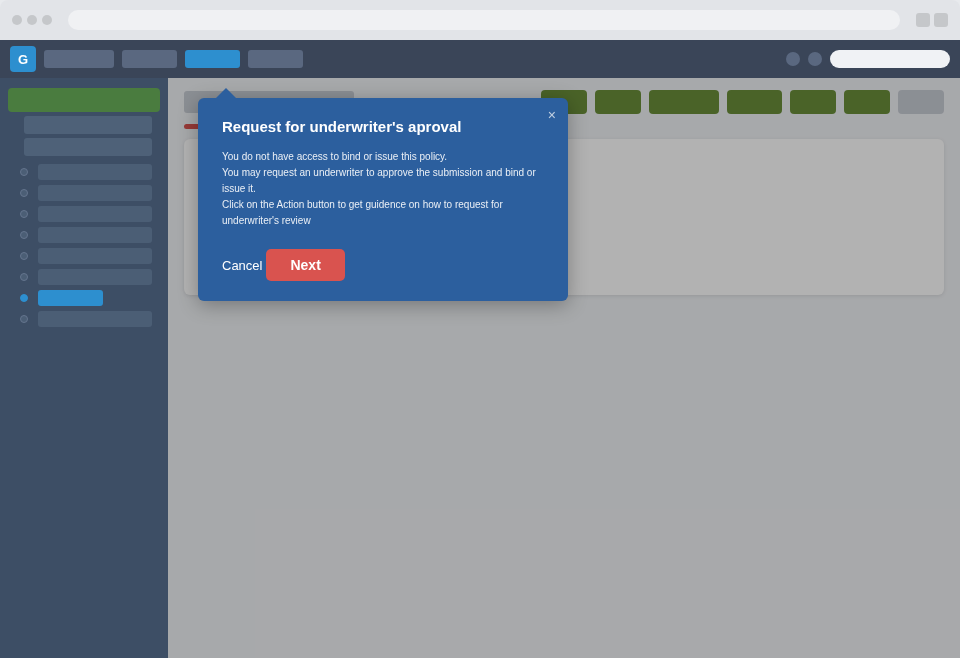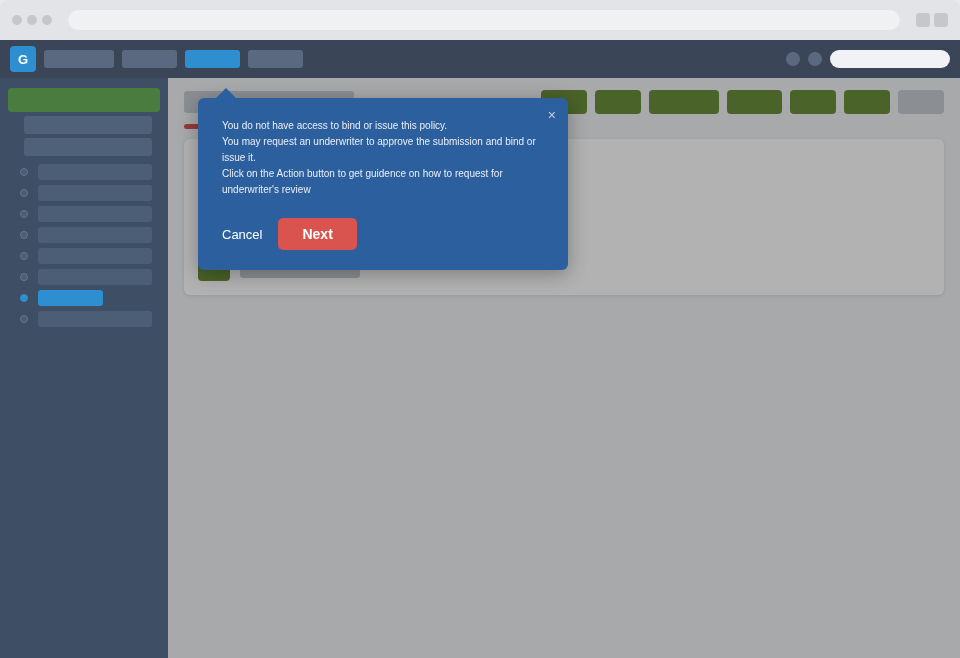--- a/index.html
+++ b/index.html
@@ -278,21 +278,21 @@
     }
     .modal-body {
       color: rgba(255,255,255,0.9);
       font-size: 10px;
       line-height: 1.6;
       margin-bottom: 20px;
     }
     .modal-actions {
       display: flex;
       align-items: center;
-      gap: 16px;
+      gap: 4px;
     }
     .cancel-btn {
       color: white;
       background: none;
       border: none;
       font-size: 13px;
       cursor: pointer;
       font-weight: 500;
     }
     .next-btn {
@@ -421,20 +421,21 @@
         <div class="card-bottom">
           <div class="card-green-btn"></div>
           <div class="card-bottom-bar"></div>
         </div>
       </div>
 
       <div class="modal-overlay">
         <div class="modal">
           <div class="modal-arrow"></div>
           <button class="modal-close">×</button>
+          <div class="modal-title">Request for underwriter's aproval</div>
           <div class="modal-body">
             You do not have access to bind or issue this policy.<br>
             You may request an underwriter to approve the submission and bind or issue it.<br>
             Click on the Action button to get guidence on how to request for underwriter's review
           </div>
           <div class="modal-actions">
             <button class="cancel-btn">Cancel</button>
             <button class="next-btn">Next</button>
           </div>
         </div>

